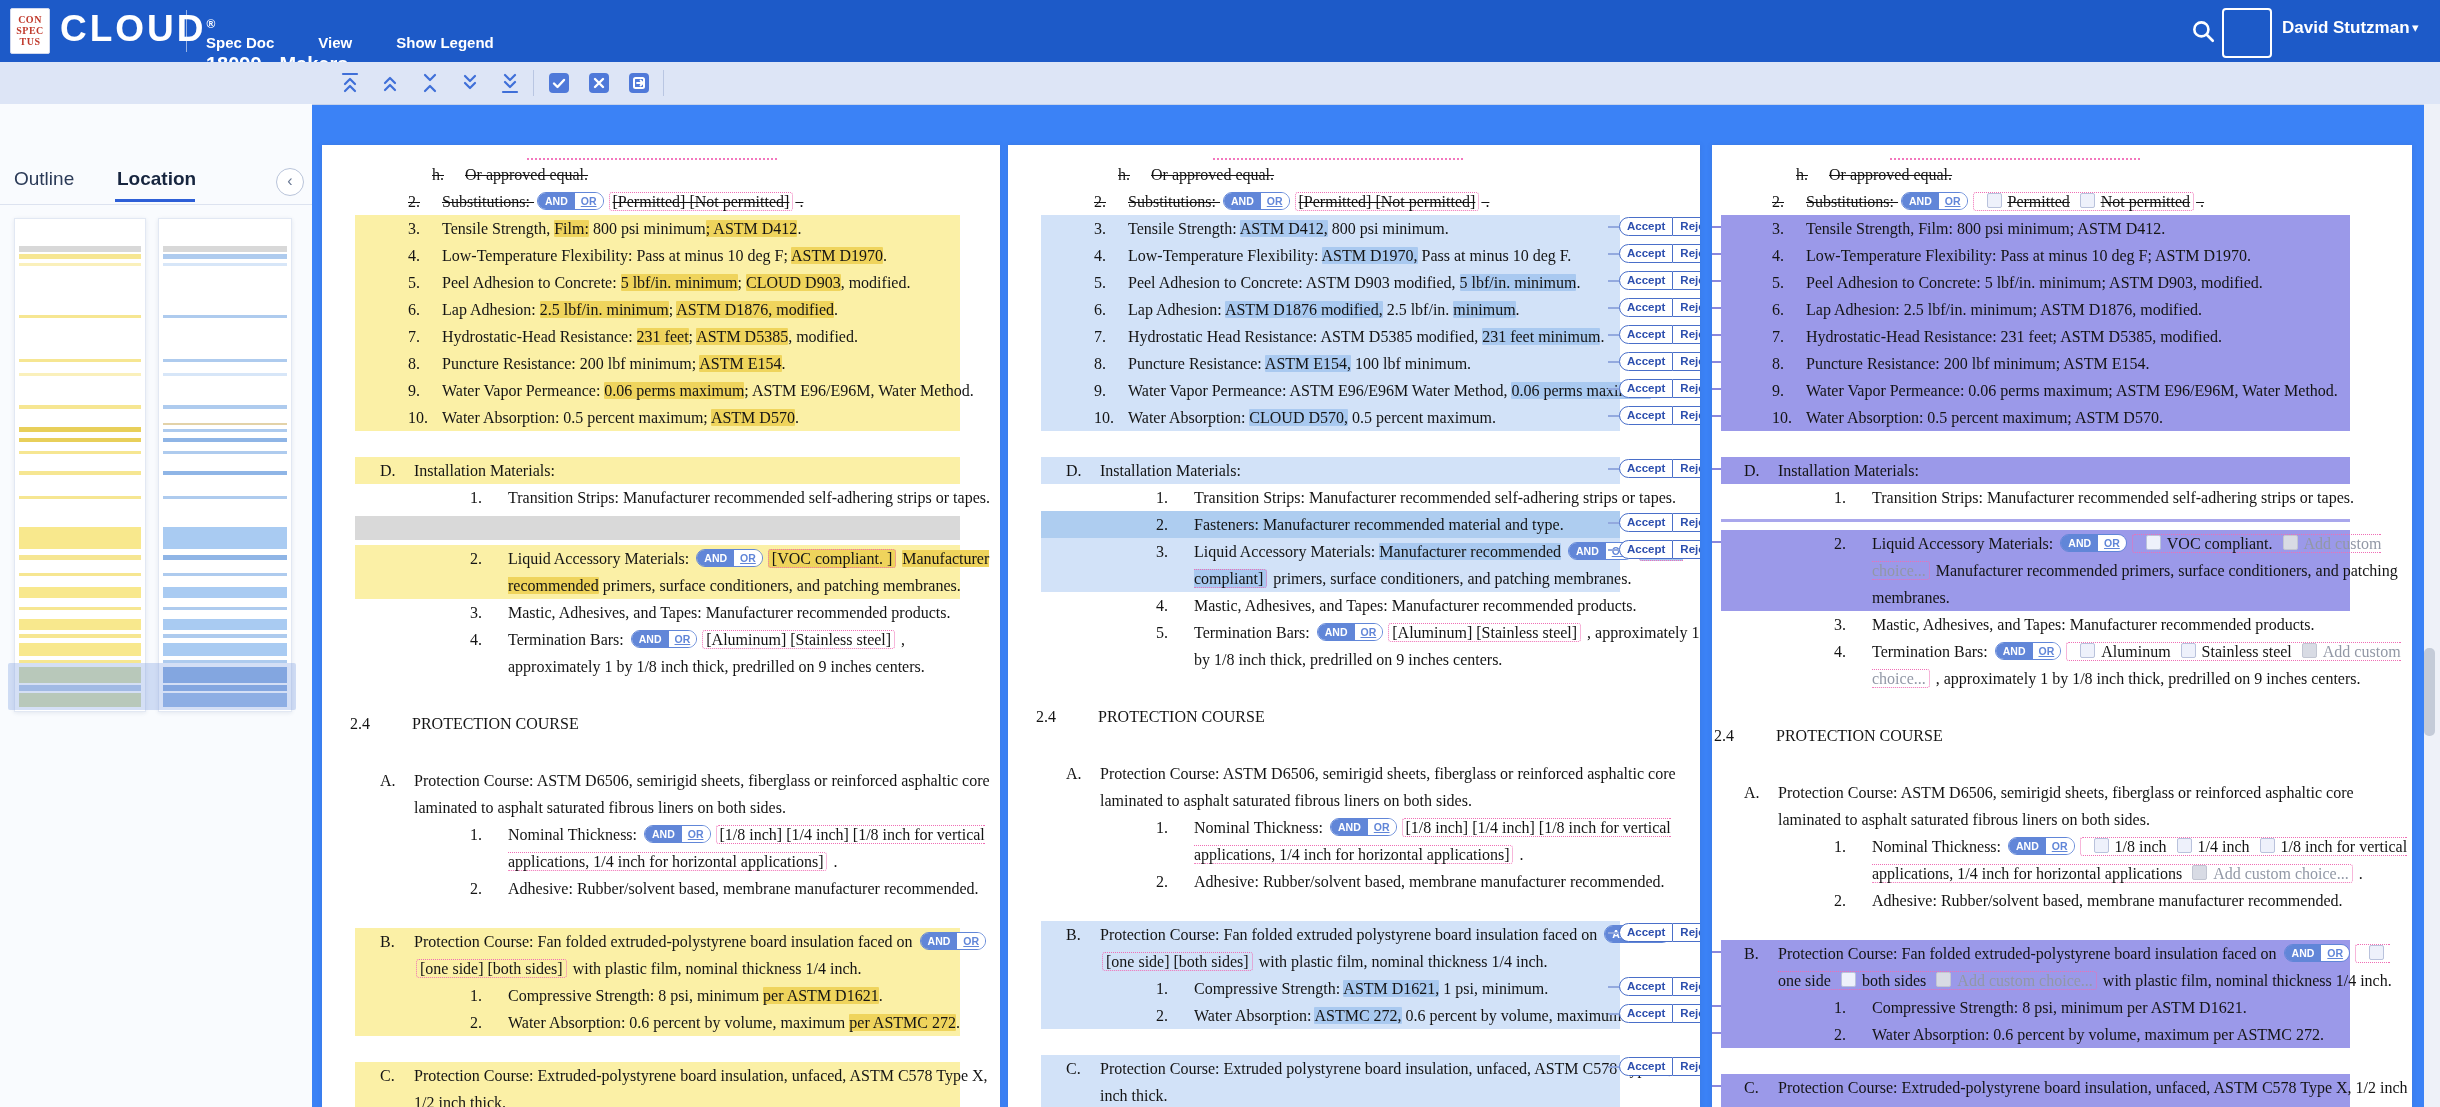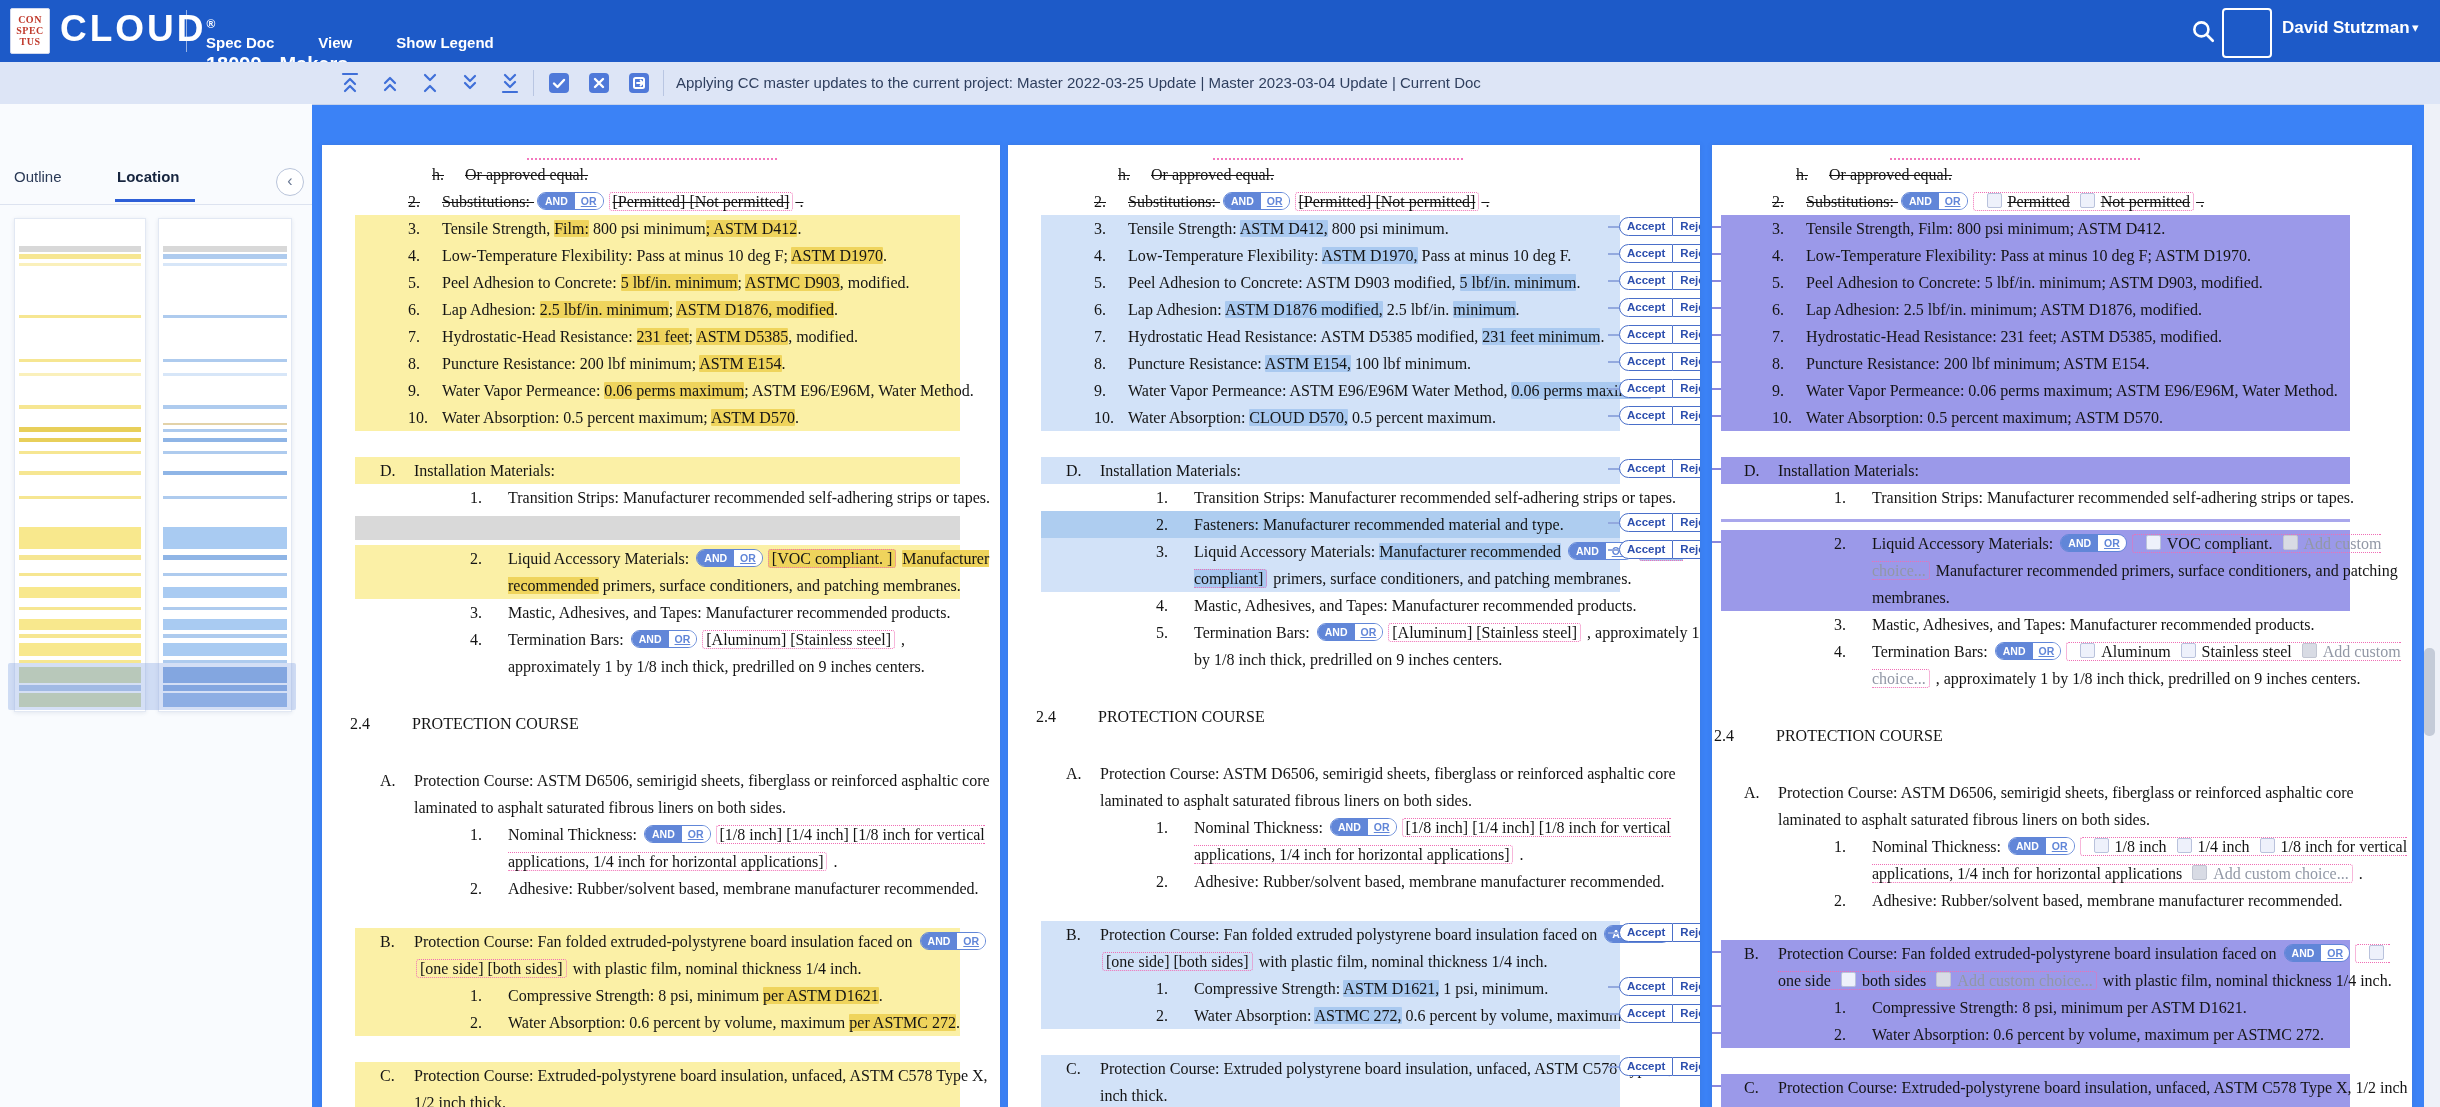--- a/index.html
+++ b/index.html
@@ -23,21 +23,21 @@
   #userCaret{position:absolute;left:2412px;top:20px;font-size:13px;}
 
   
   #toolbar{position:absolute;left:0;top:62px;width:2440px;height:42px;background:#dde5f6;border-bottom:1px solid #c6d2ea;}
   .tbtn{position:absolute;top:9px;width:24px;height:24px;cursor:pointer;}
   .tsep{position:absolute;top:8px;width:1px;height:26px;background:#b9c6e2;}
   #tbStatus{position:absolute;left:676px;top:12px;font-size:15px;color:#2f3f5e;}
 
   
   #sidebar{position:absolute;left:0;top:104px;width:312px;height:1003px;background:#f9fbfe;}
-  .tab{position:absolute;top:64px;font-size:15px;color:#2b3a57;cursor:pointer;}
+  .tab{position:absolute;top:64px;font-size:19px;color:#2b3a57;cursor:pointer;}
   #tabOutline{left:14px;}
   #tabLocation{left:117px;color:#17253f;font-weight:bold;}
   #tabUnderline{position:absolute;left:115px;top:95px;width:80px;height:3px;background:#2e5fd7;}
   #tabDivider{position:absolute;left:0;top:100px;width:312px;height:1px;background:#dde3f0;}
   #collapseBtn{position:absolute;left:276px;top:64px;width:26px;height:26px;border-radius:50%;border:1px solid #b9c4da;background:#fff;
     color:#6b7a95;font-size:16px;text-align:center;line-height:24px;cursor:pointer;}
   .mmCol{position:absolute;top:114px;height:492px;background:#fff;border:1px solid #e2e8f3;box-shadow:0 1px 4px rgba(40,60,110,.10);cursor:pointer;}
   #mmCol0{left:14px;width:130px;}
   #mmCol1{left:158px;width:132px;}
   .stripe{position:absolute;left:4px;right:4px;}
@@ -166,21 +166,20 @@
     <svg class="tbtn" style="left:587px" viewBox="0 0 24 24">
         <rect x="2" y="2" width="20" height="20" rx="4" fill="#4f79d9"></rect>
         <path d="M8 8l8 8M16 8l-8 8" fill="none" stroke="#fff" stroke-width="2.4" stroke-linecap="round"></path>
       </svg>
     <svg class="tbtn" style="left:627px" viewBox="0 0 24 24">
         <rect x="2" y="2" width="20" height="20" rx="4" fill="#4f79d9"></rect>
         <rect x="7" y="7" width="10" height="10" rx="1.5" fill="none" stroke="#fff" stroke-width="2"></rect>
         <path d="M10 12h6M13.5 9.5L16 12l-2.5 2.5" fill="none" stroke="#fff" stroke-width="1.8" stroke-linecap="round"></path>
       </svg>
     <div class="tsep" style="left:663px"></div>
-    <div id="tbStatus">Applying CC master updates to the current project: Master 2022-03-25 Update | Master 2023-03-04 Update | Current Doc</div>
   </div>
 
   <div id="sidebar">
     <div class="tab" id="tabOutline">Outline</div>
     <div class="tab" id="tabLocation">Location</div>
     <div id="tabUnderline"></div>
     <div id="tabDivider"></div>
     <div id="collapseBtn">‹</div>
     <div class="mmCol" id="mmCol0">
         <div class="stripe" style="top: 27px; height: 6px; background: rgb(216, 216, 216);"></div>
@@ -239,21 +238,21 @@
   </div>
 
   <div class="pane pstd" id="p1">
       <div class="row l-h strike topdot" style="margin-top: 16px;"><span class="num">h.</span><span class="t">Or approved equal.</span></div>
       <div class="row l-i strike"><span class="num">2.</span><span class="t">Substitutions:  </span><span class="pill">
           <span class="pa">AND</span>
           <span class="po">OR</span>
         </span><span class="dash">[Permitted] [Not permitted]</span><span class="t"> .</span></div>
       <div class="row l-i band"><span class="num">3.</span><span class="t">Tensile Strength, </span><span class="hl">Film:</span><span class="t"> 800 psi minimum</span><span class="hl">; ASTM D412</span><span class="t">.</span></div>
       <div class="row l-i band"><span class="num">4.</span><span class="t">Low-Temperature Flexibility: Pass at minus 10 deg F; </span><span class="hl">ASTM D1970</span><span class="t">.</span></div>
-      <div class="row l-i band"><span class="num">5.</span><span class="t">Peel Adhesion to Concrete: </span><span class="hl">5 lbf/in. minimum</span><span class="t">; </span><span class="hl">ASTMC D903</span><span class="t">, modified.</span></div>
+      <div class="row l-i band"><span class="num">5.</span><span class="t">Peel Adhesion to Concrete: </span><span class="hl">5 lbf/in. minimum</span><span class="t">; </span><span class="hl">CLOUD D903</span><span class="t">, modified.</span></div>
       <div class="row l-i band"><span class="num">6.</span><span class="t">Lap Adhesion: </span><span class="hl">2.5 lbf/in. minimum</span><span class="t">; </span><span class="hl">ASTM D1876, modified</span><span class="t">.</span></div>
       <div class="row l-i band"><span class="num">7.</span><span class="t">Hydrostatic-Head Resistance: </span><span class="hl">231 feet</span><span class="t">; </span><span class="hl">ASTM D5385</span><span class="t">, modified.</span></div>
       <div class="row l-i band"><span class="num">8.</span><span class="t">Puncture Resistance: 200 lbf minimum; </span><span class="hl">ASTM E154</span><span class="t">.</span></div>
       <div class="row l-i band"><span class="num">9.</span><span class="t">Water Vapor Permeance: </span><span class="hl">0.06 perms maximum</span><span class="t">; ASTM E96/E96M, Water Method.</span></div>
       <div class="row l-i band"><span class="num">10.</span><span class="t">Water Absorption: 0.5 percent maximum; </span><span class="hl">ASTM D570</span><span class="t">.</span></div>
       <div class="row l-A band" style="margin-top: 26px;"><span class="num">D.</span><span class="t">Installation Materials:</span></div>
       <div class="row l-d"><span class="num">1.</span><span class="t">Transition Strips: Manufacturer recommended self-adhering strips or tapes.</span></div>
       <div class="grayrow" style="margin-top: 5px;"></div>
       <div class="row l-d band" style="margin-top: 5px;"><span class="num">2.</span><span class="t">Liquid Accessory Materials:  </span><span class="pill">
           <span class="pa">AND</span>

